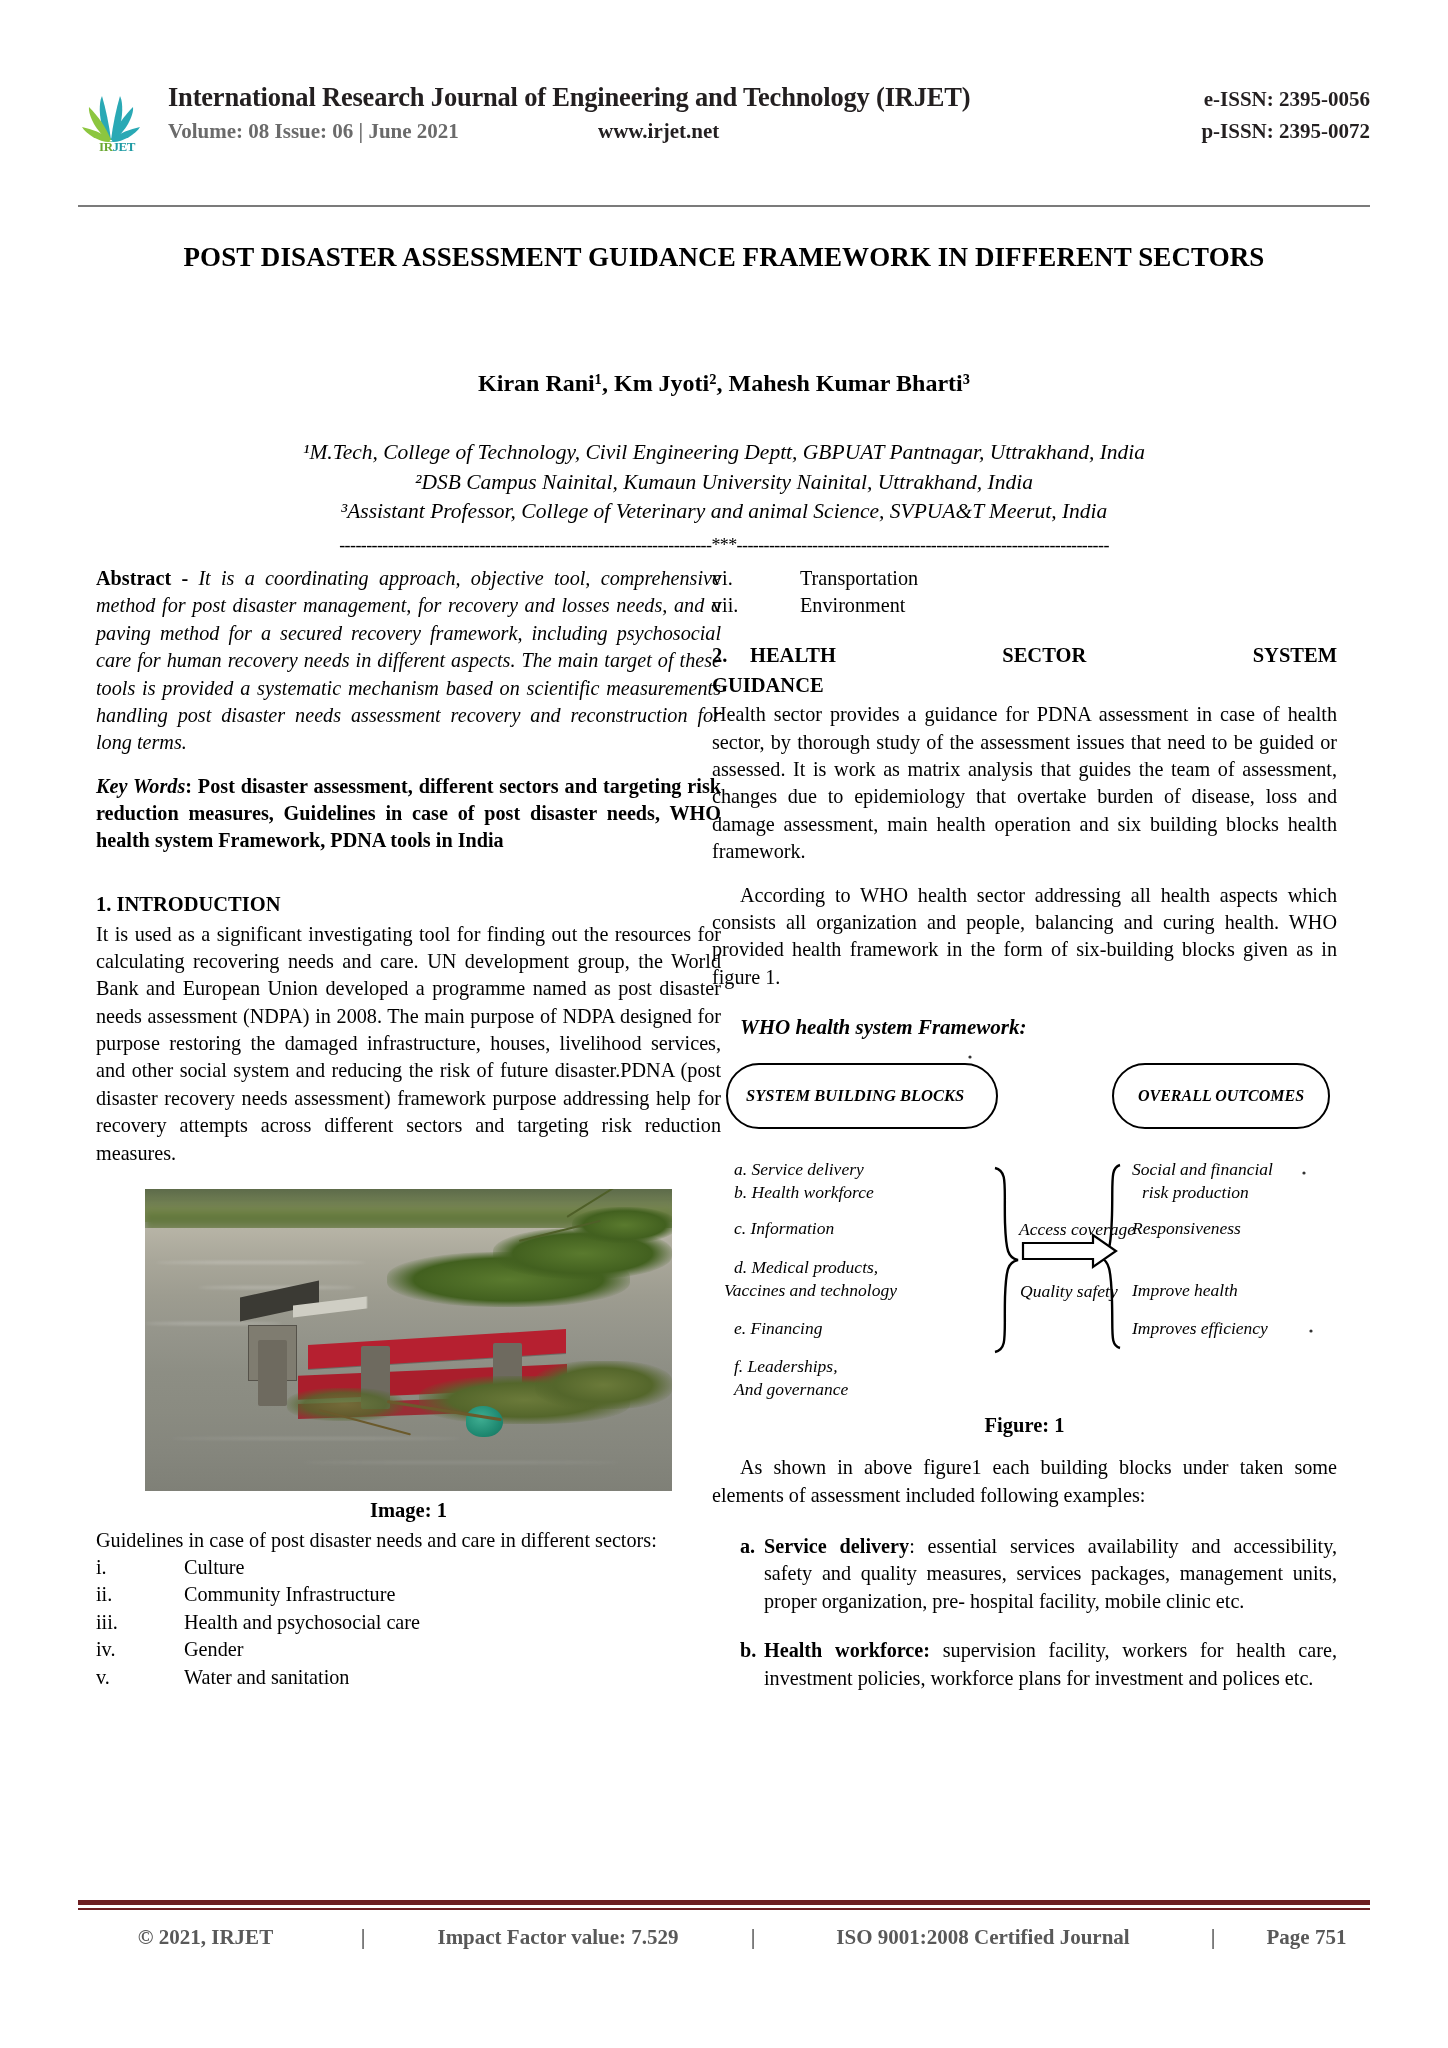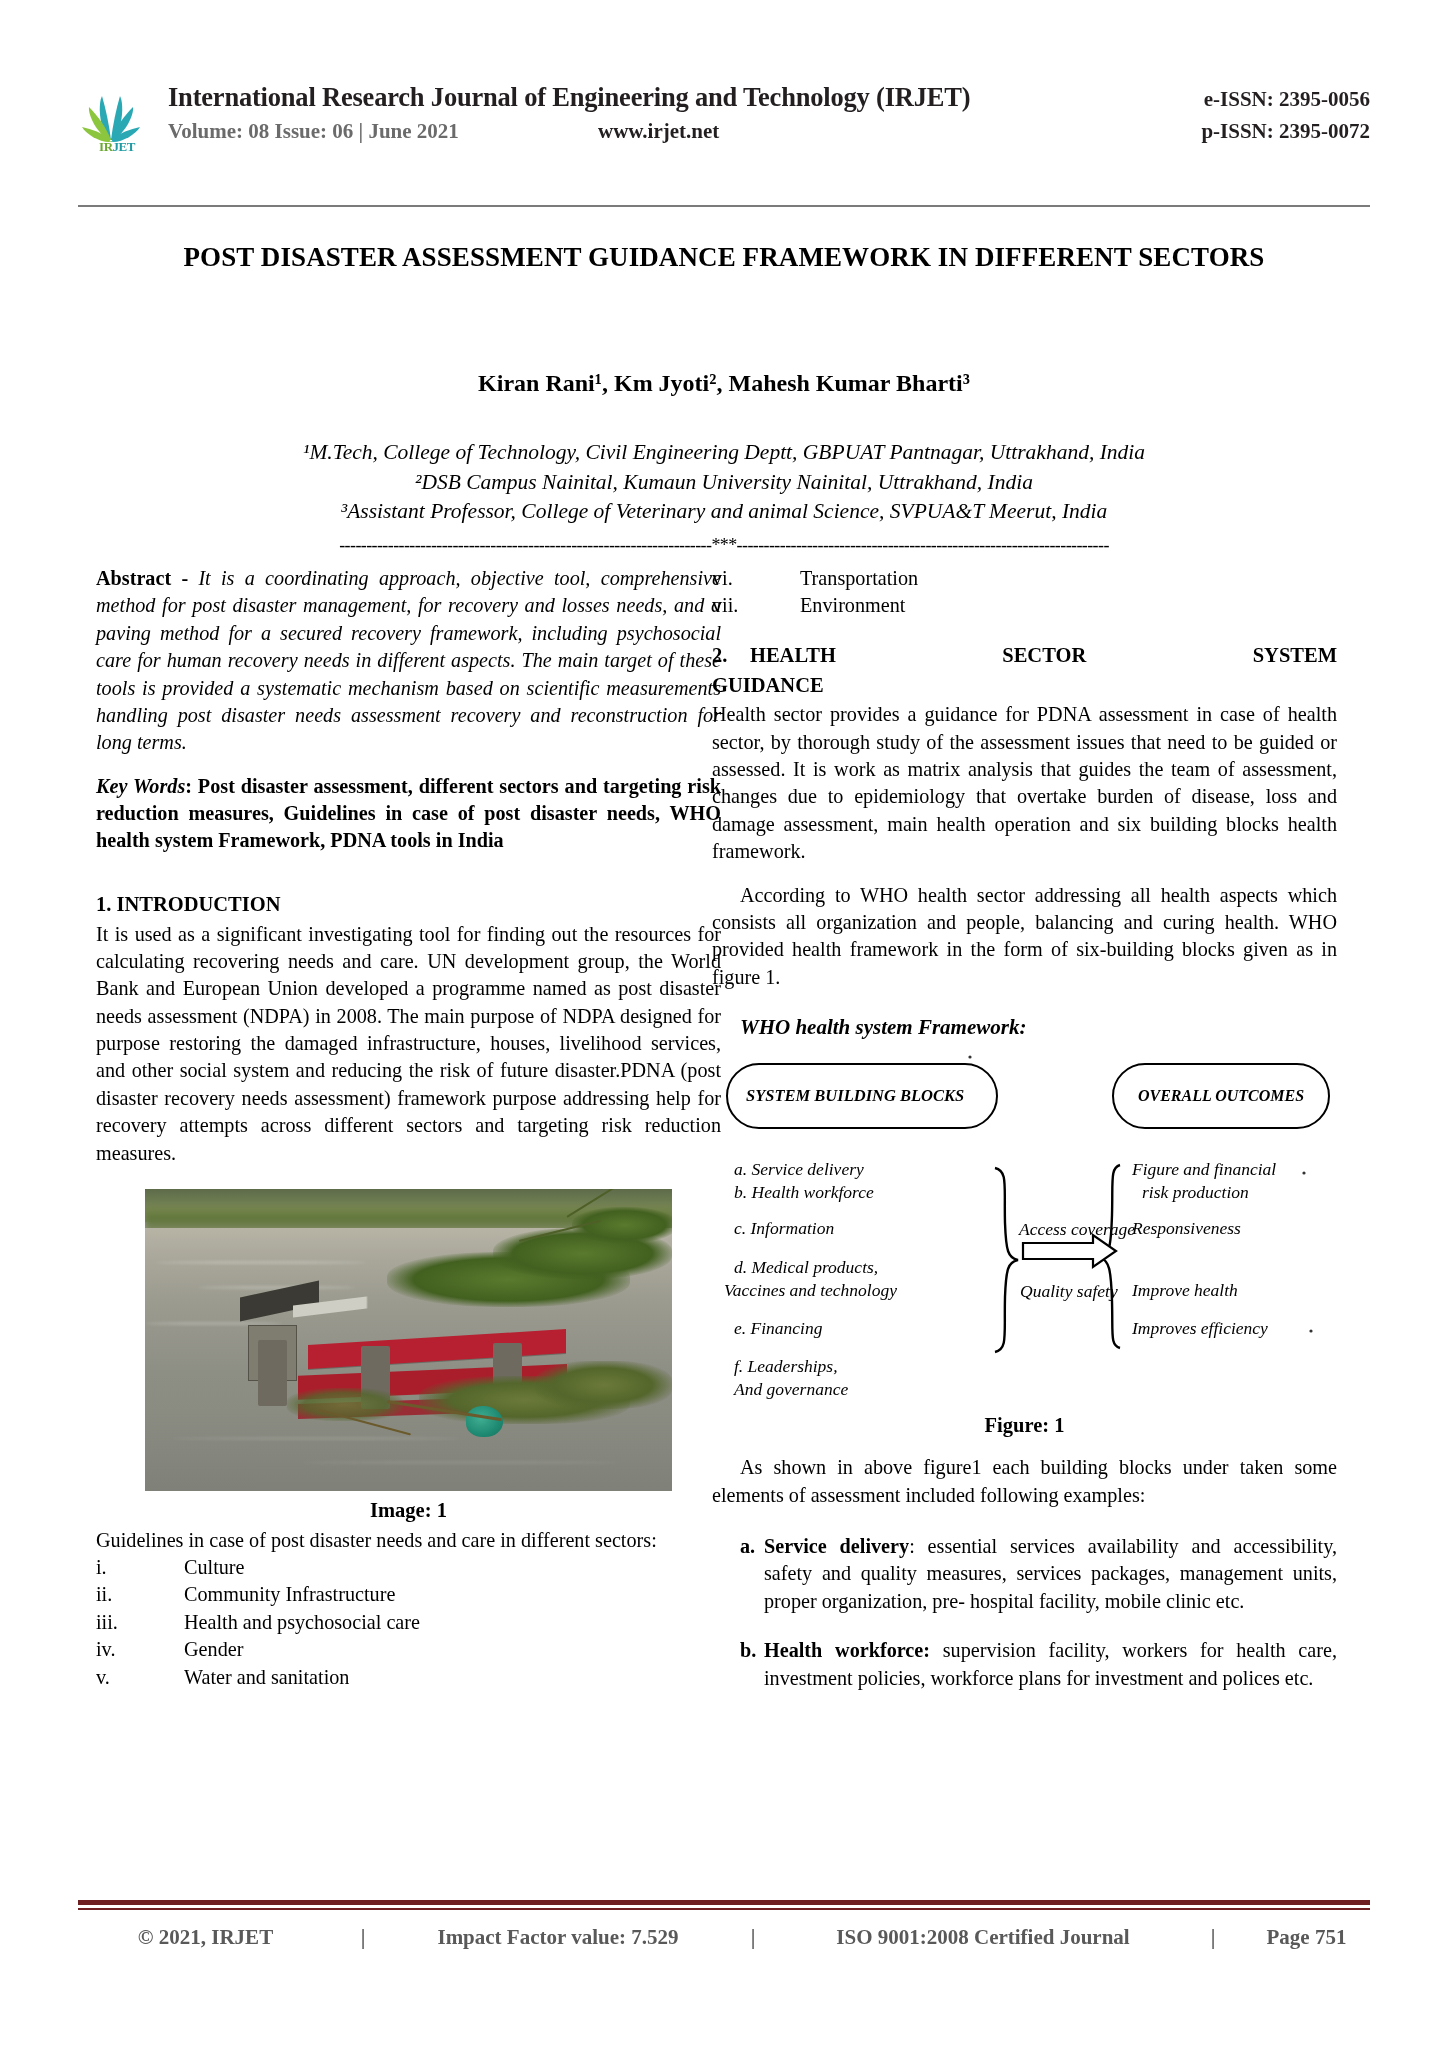--- a/index.html
+++ b/index.html
@@ -614,21 +614,21 @@
       <div class="who-item" style="left:22px; top:163px;">c. Information</div>
       <div class="who-item" style="left:22px; top:202px;">d. Medical products,</div>
       <div class="who-item" style="left:12px; top:225px;">Vaccines and technology</div>
       <div class="who-item" style="left:22px; top:263px;">e. Financing</div>
       <div class="who-item" style="left:22px; top:301px;">f. Leaderships,</div>
       <div class="who-item" style="left:22px; top:324px;">And governance</div>
 
       <div class="who-mid" style="left:307px; top:163px;">Access coverage</div>
       <div class="who-mid" style="left:308px; top:225px;">Quality safety</div>
 
-      <div class="who-out" style="left:420px; top:104px;">Figure and financial</div>
+      <div class="who-out" style="left:420px; top:104px;">Social and financial</div>
       <div class="who-out" style="left:430px; top:127px;">risk production</div>
       <div class="who-out" style="left:420px; top:163px;">Responsiveness</div>
       <div class="who-out" style="left:420px; top:225px;">Improve health</div>
       <div class="who-out" style="left:420px; top:263px;">Improves efficiency</div>
     </div>
 
     <div class="fig1-cap">Figure: 1</div>
 
     <p class="para para-indent" style="margin-top:14px; margin-bottom:0;">As shown in above figure1 each building blocks under taken some elements of assessment included following examples:</p>
 

